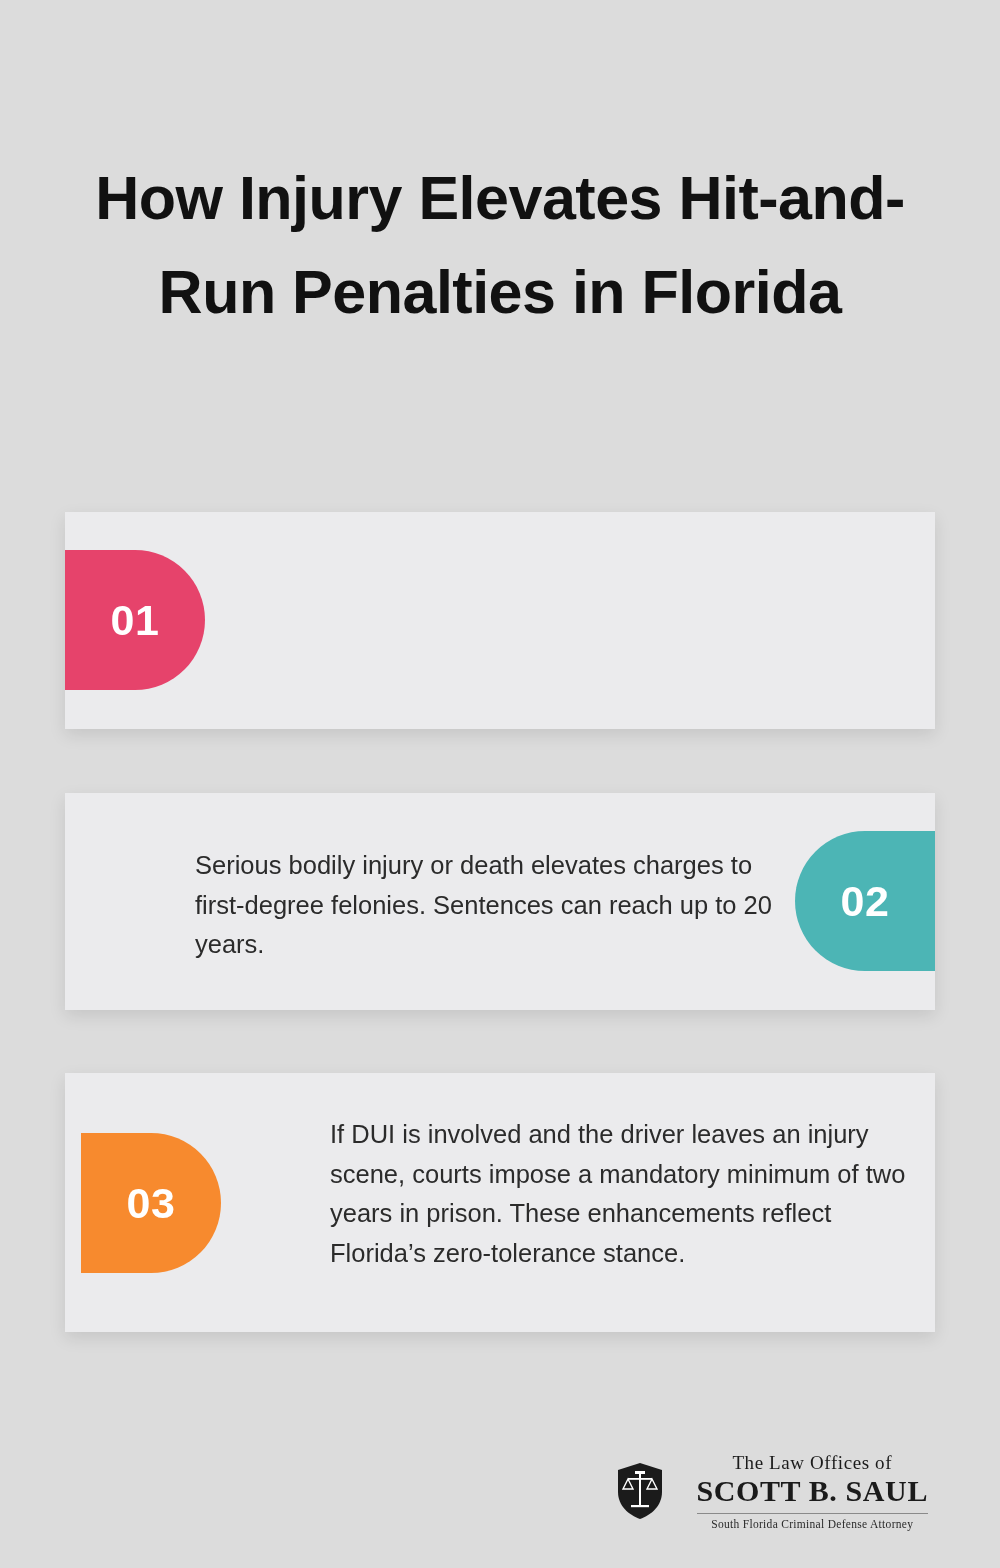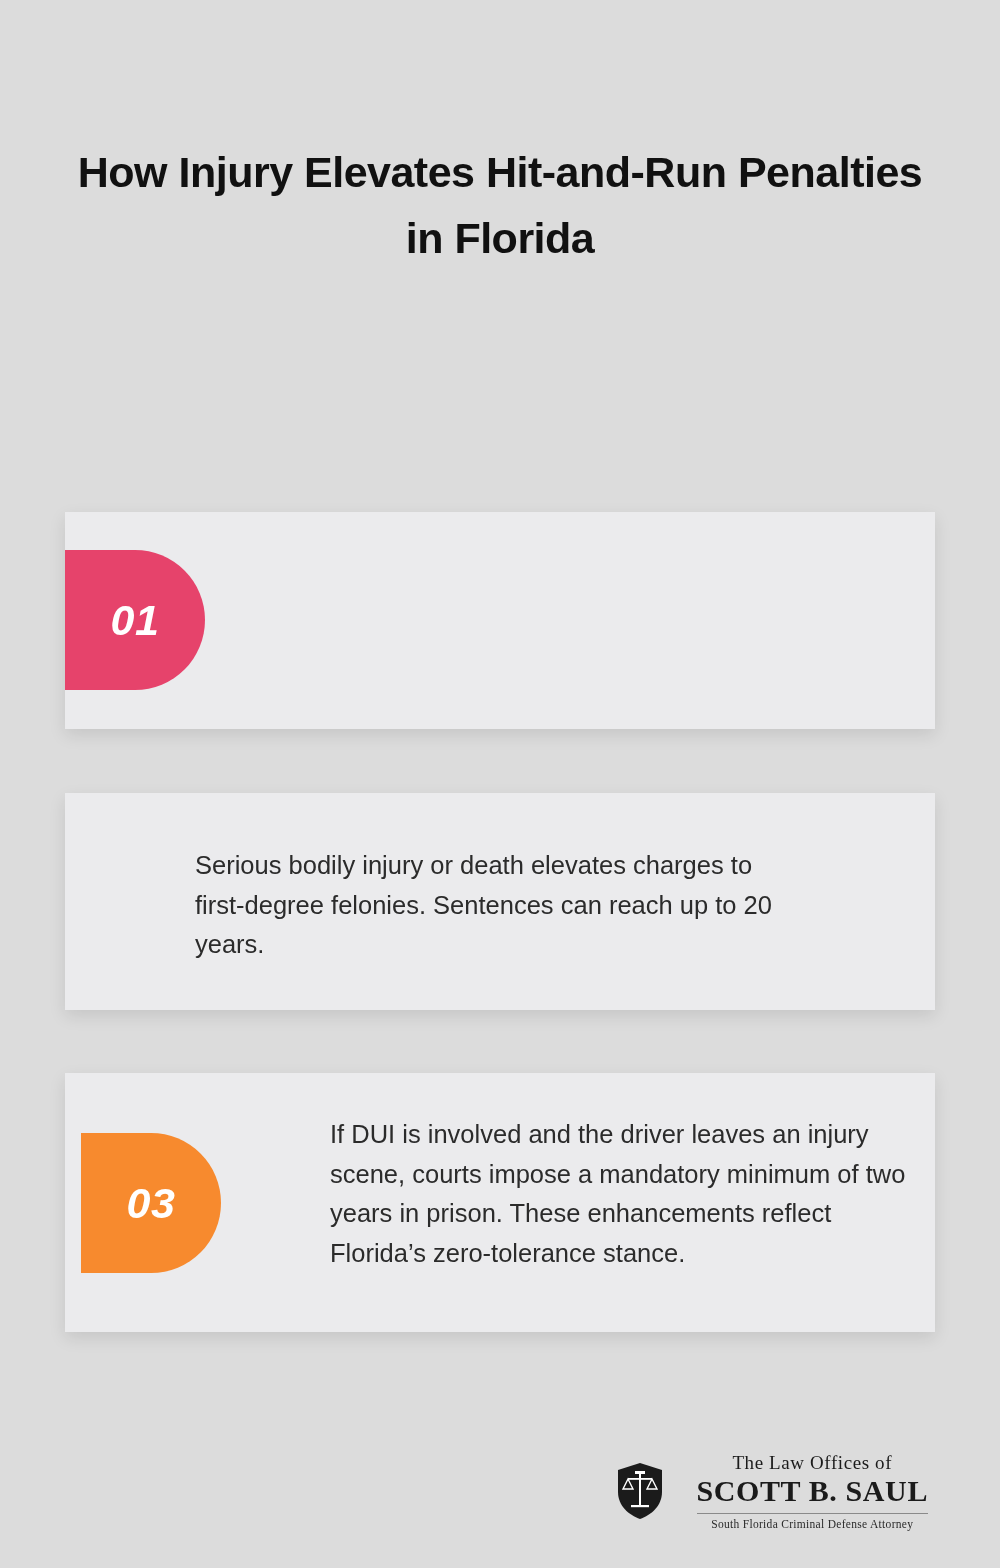--- a/index.html
+++ b/index.html
@@ -21,21 +21,21 @@
     box-sizing: border-box;
   }
 
   
   .title {
     position: absolute;
     top: 110px;
     left: 60px;
     width: 880px;
     text-align: center;
-    font-size: 43px;
+    font-size: 61px;
     line-height: 1.55;
     font-weight: bold;
     color: #111111;
     letter-spacing: -0.5px;
   }
 
   
   .card {
     position: absolute;
     left: 65px;
@@ -51,21 +51,20 @@
     position: absolute;
     width: 140px;
     height: 140px;
     color: #ffffff;
     font-size: 43px;
     font-weight: bold;
     display: flex;
     align-items: center;
     justify-content: center;
     letter-spacing: 0.5px;
-    font-style: italic;
   }
   .badge-left {
     left: 0;
     border-top-right-radius: 70px;
     border-bottom-right-radius: 70px;
   }
   .badge-right {
     right: 0;
     border-top-left-radius: 70px;
     border-bottom-left-radius: 70px;
@@ -146,20 +145,23 @@
 
   <h1 class="title">How Injury Elevates Hit-and-Run Penalties in Florida</h1>
 
   <div class="card" id="card-1">
     <div class="badge badge-left" id="badge-1">
       <span>01</span>
     </div>
   </div>
 
   <div class="card" id="card-2">
+    <div class="badge badge-right" id="badge-2">
+      <span>02</span>
+    </div>
     <div class="card-text" id="text-2">Serious bodily injury or death elevates charges to first-degree felonies. Sentences can reach up to 20 years.</div>
   </div>
 
   <div class="card" id="card-3">
     <div class="badge badge-left" id="badge-3">
       <span>03</span>
     </div>
     <div class="card-text" id="text-3">If DUI is involved and the driver leaves an injury scene, courts impose a mandatory minimum of two years in prison. These enhancements reflect Florida’s zero-tolerance stance.</div>
   </div>
 

